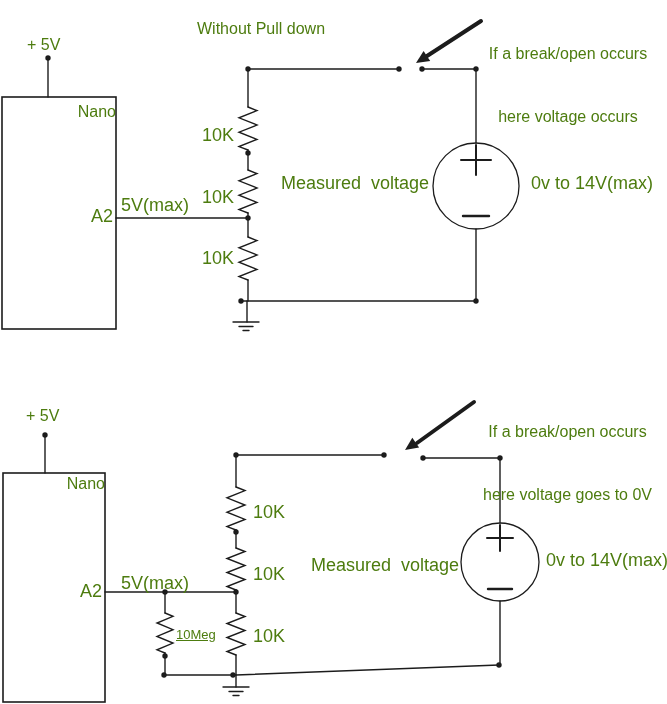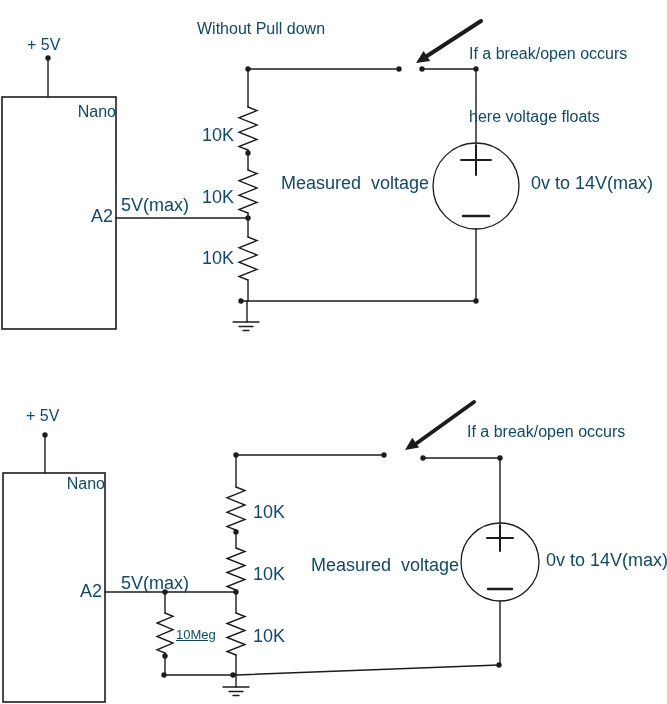--- a/index.html
+++ b/index.html
@@ -2,28 +2,28 @@
 <html><head>
 <meta charset="utf-8">
 <style>
   html,body { margin:0; padding:0; background:#ffffff; }
   .diagram {
     position:relative; width:667px; height:704px; background:#ffffff;
     font-family:"Liberation Sans", sans-serif; color:#1c1c1c; overflow:hidden;
   }
   .diagram svg { position:absolute; left:0; top:0; }
   .lbl {
-    position:absolute; font-size:16px; line-height:1.25; color:#0c4a6e;
+    position:absolute; font-size:16px; line-height:1.25; color:#4d7c0f;
     white-space:pre; font-family:"Liberation Sans", sans-serif;
   }
   .s15 { font-size:18px; }
   .s13 { font-size:13px; }
   .ctr { text-align:right; }
   .rt  { text-align:right; }
-  .annot { line-height:21px; }
+  .annot { line-height:21px; text-align:center; }
 </style>
 </head>
 <body>
 
 <div class="diagram">
 
   <svg width="667" height="704" viewBox="0 0 667 704">
 
     <g stroke="#1c1c1c" stroke-width="1.4" fill="none" stroke-linecap="round">
       <line x1="48" y1="58" x2="48" y2="97"></line>
@@ -127,38 +127,39 @@
       <line x1="474" y1="402" x2="417" y2="443" stroke="#1c1c1c" stroke-width="4" stroke-linecap="round"></line>
       <polygon points="405,450 412.3,437.7 419.1,447.5" fill="#1c1c1c"></polygon>
     </g>
   </svg>
 
   <div class="lbl" style="left:27px; top:35px;">+ 5V</div>
   <div class="lbl" style="left:197px; top:19px;">Without Pull down</div>
 
   <div class="lbl annot" style="left:469px; top:1px; width:198px;">
     <div>If a break/open occurs</div>
-    <div>here voltage floats</div>
+    <div>here voltage occurs</div>
   </div>
 
   <div class="lbl ctr" style="left:2px; top:102px; width:114px;">Nano</div>
   <div class="lbl rt s15" style="left:83px; top:205px; width:30px;">A2</div>
   <div class="lbl s15" style="left:121px; top:194px;">5V(max)</div>
 
   <div class="lbl rt s15" style="left:186px; top:124px; width:48px;">10K</div>
   <div class="lbl rt s15" style="left:186px; top:186px; width:48px;">10K</div>
   <div class="lbl rt s15" style="left:186px; top:247px; width:48px;">10K</div>
 
   <div class="lbl rt s15" style="left:279px; top:172px; width:150px;">Measured  voltage</div>
   <div class="lbl s15" style="left:531px; top:172px;">0v to 14V(max)</div>
 
   <div class="lbl" style="left:26px; top:406px;">+ 5V</div>
 
   <div class="lbl annot" style="left:467px; top:379px; width:201px;">
     <div>If a break/open occurs</div>
+    <div>here voltage goes to 0V</div>
   </div>
 
   <div class="lbl ctr" style="left:3px; top:474px; width:102px;">Nano</div>
   <div class="lbl rt s15" style="left:72px; top:580px; width:30px;">A2</div>
   <div class="lbl s15" style="left:121px; top:572px;">5V(max)</div>
 
   <div class="lbl s15" style="left:253px; top:501px;">10K</div>
   <div class="lbl s15" style="left:253px; top:563px;">10K</div>
   <div class="lbl s15" style="left:253px; top:625px;">10K</div>
   <div class="lbl s13" style="left:176px; top:627px;text-decoration:underline;">10Meg</div>

